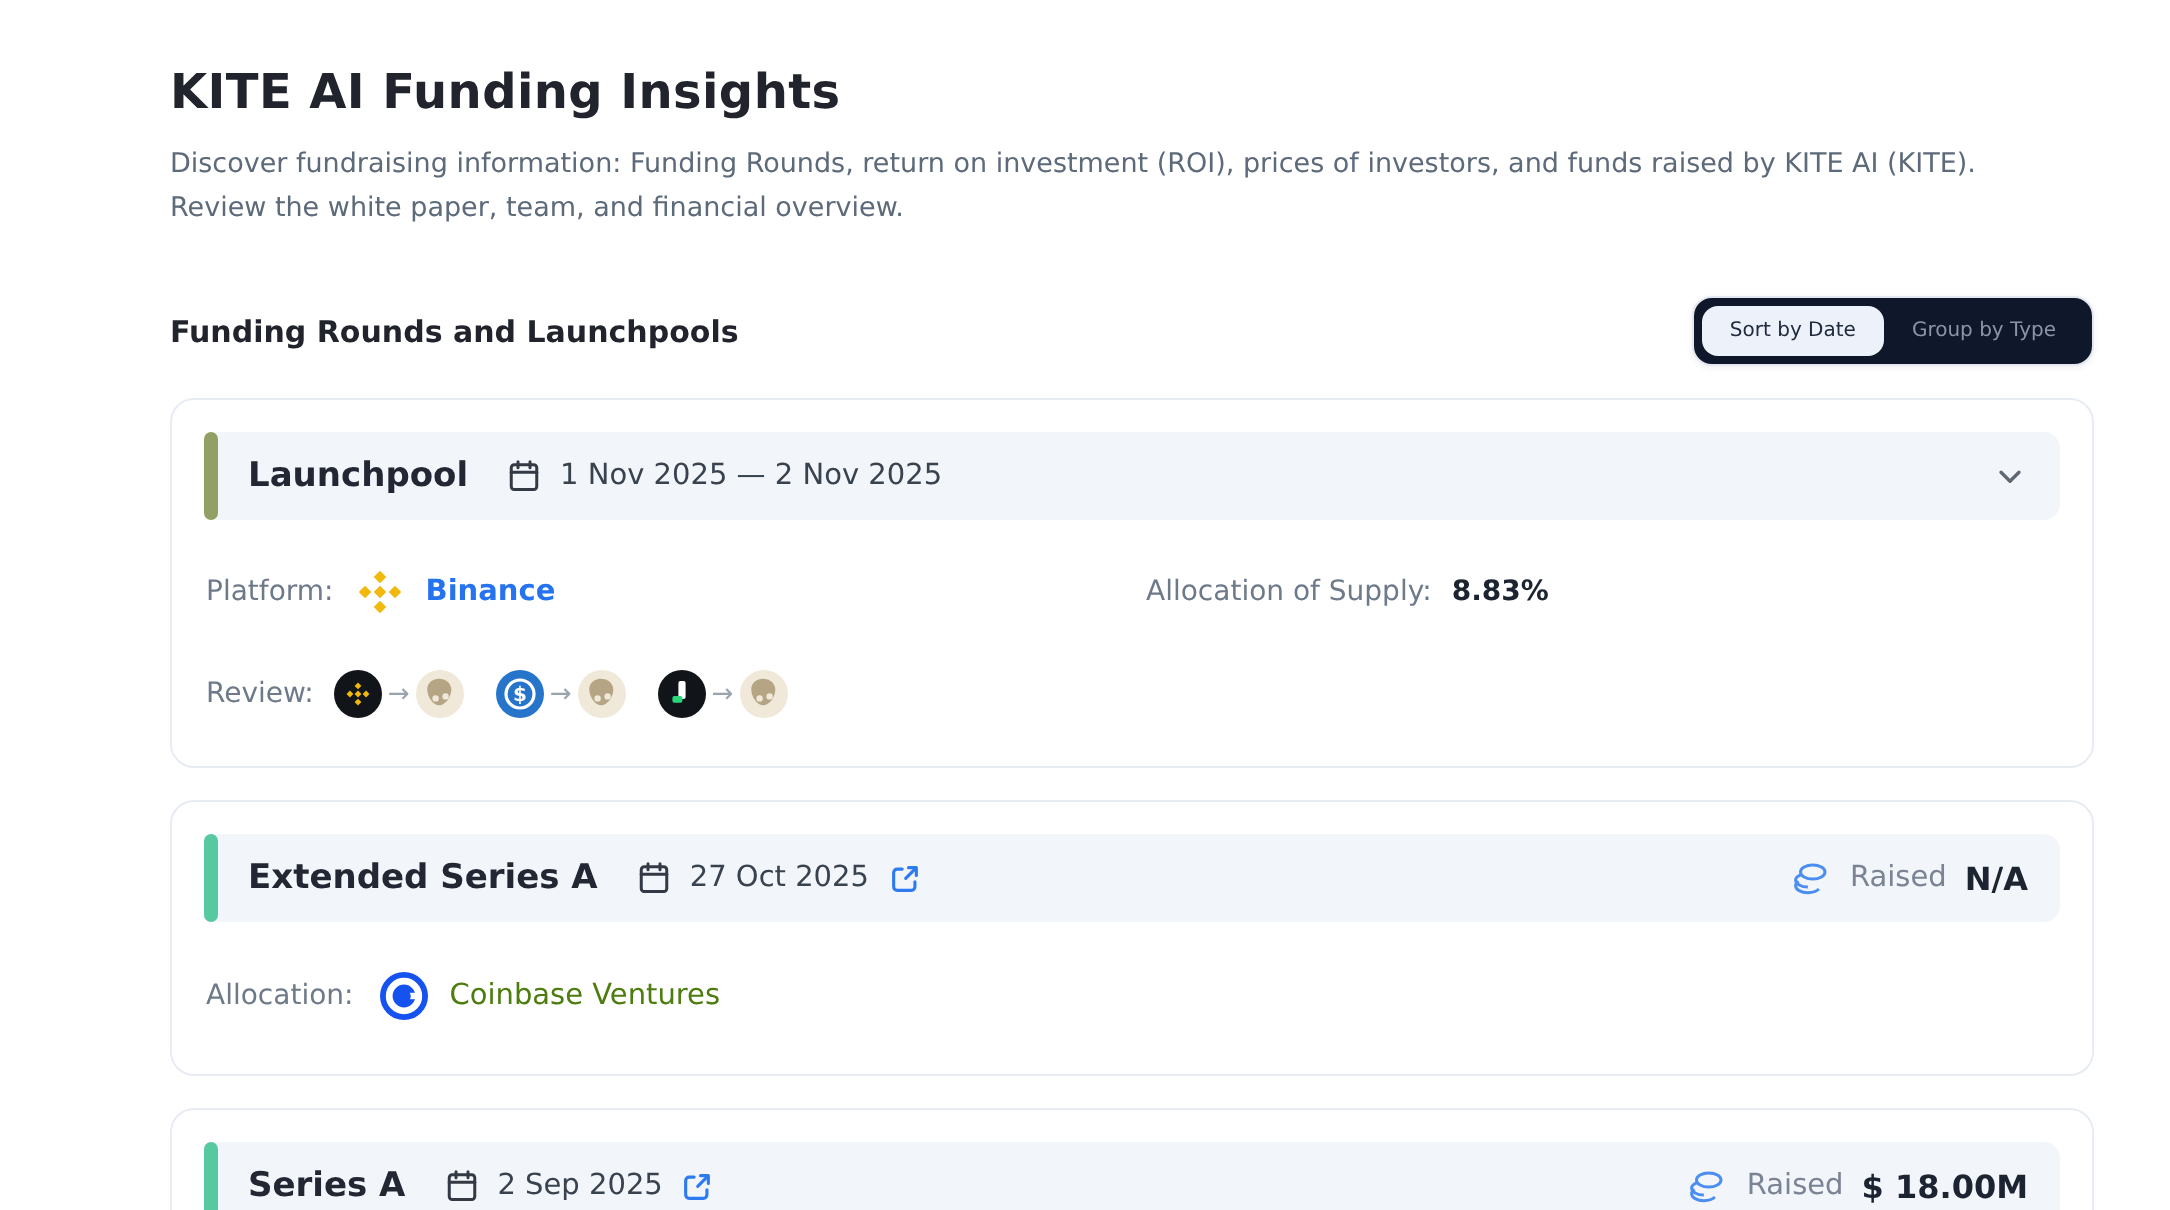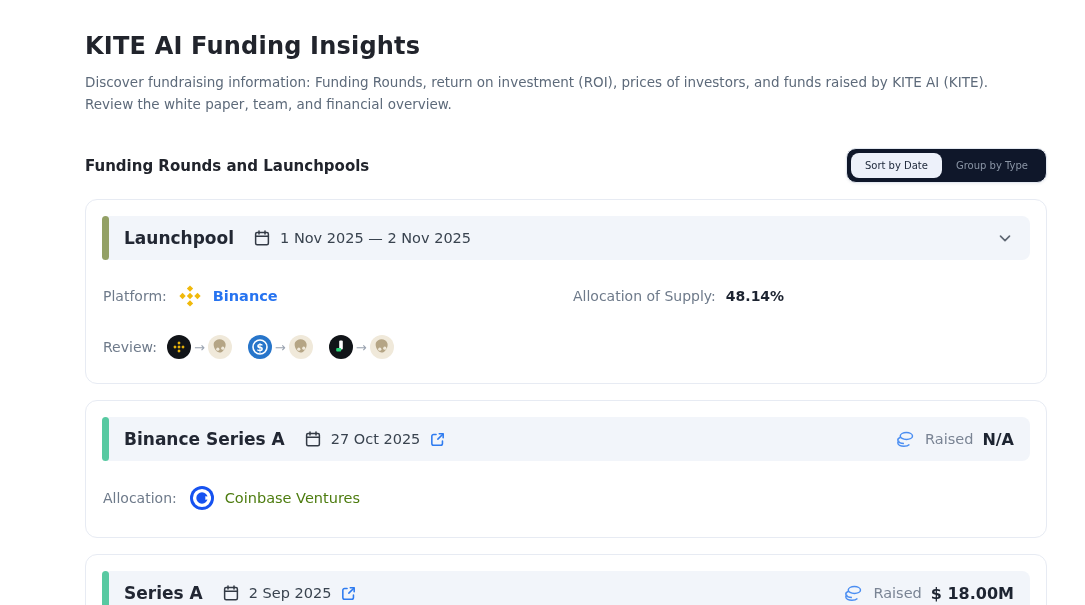--- a/index.html
+++ b/index.html
@@ -107,21 +107,21 @@
               <path d="M12 16l2.9 2.9L12 21.8l-2.9-2.9z"></path>
               <path d="M5.1 9.1L8 12l-2.9 2.9L2.2 12z"></path>
               <path d="M18.9 9.1l2.9 2.9-2.9 2.9L16 12z"></path>
               <path d="M12 9.1l2.9 2.9-2.9 2.9L9.1 12z"></path>
             </svg>
         </span>
         <a class="platform-link">Binance</a>
       </div>
       <div class="field">
         <span class="lbl">Allocation of Supply:</span>
-        <span class="val">48.14%</span>
+        <span class="val">8.83%</span>
       </div>
       <div class="field">
         <span class="lbl">Review:</span>
         <div class="pools-wrap">
 
           <div class="pool">
             <span class="coin coin-bnb icon">
               <svg width="14" height="14" viewBox="0 0 24 24" fill="#f0b90b">
                   <path d="M12 2.2l2.9 2.9L12 8l-2.9-2.9z"></path>
                   <path d="M12 16l2.9 2.9L12 21.8l-2.9-2.9z"></path>
@@ -175,21 +175,21 @@
           </div>
 
         </div>
       </div>
     </div>
   </div>
 
   <div class="card">
     <div class="card-header">
       <div class="accent" style="background:#57c9a1"></div>
-      <div class="card-title">Binance Series A</div>
+      <div class="card-title">Extended Series A</div>
       <div class="date-wrap">
         <span class="icon">
           <svg width="18" height="18" viewBox="0 0 24 24" fill="none" stroke="#333a45" stroke-width="2" stroke-linecap="round">
               <rect x="3.5" y="4.5" width="17" height="16.5" rx="2"></rect>
               <line x1="3.5" y1="9.5" x2="20.5" y2="9.5"></line>
               <line x1="8" y1="2.5" x2="8" y2="6.5"></line>
               <line x1="16" y1="2.5" x2="16" y2="6.5"></line>
             </svg>
         </span>
         <span>27 Oct 2025</span>

